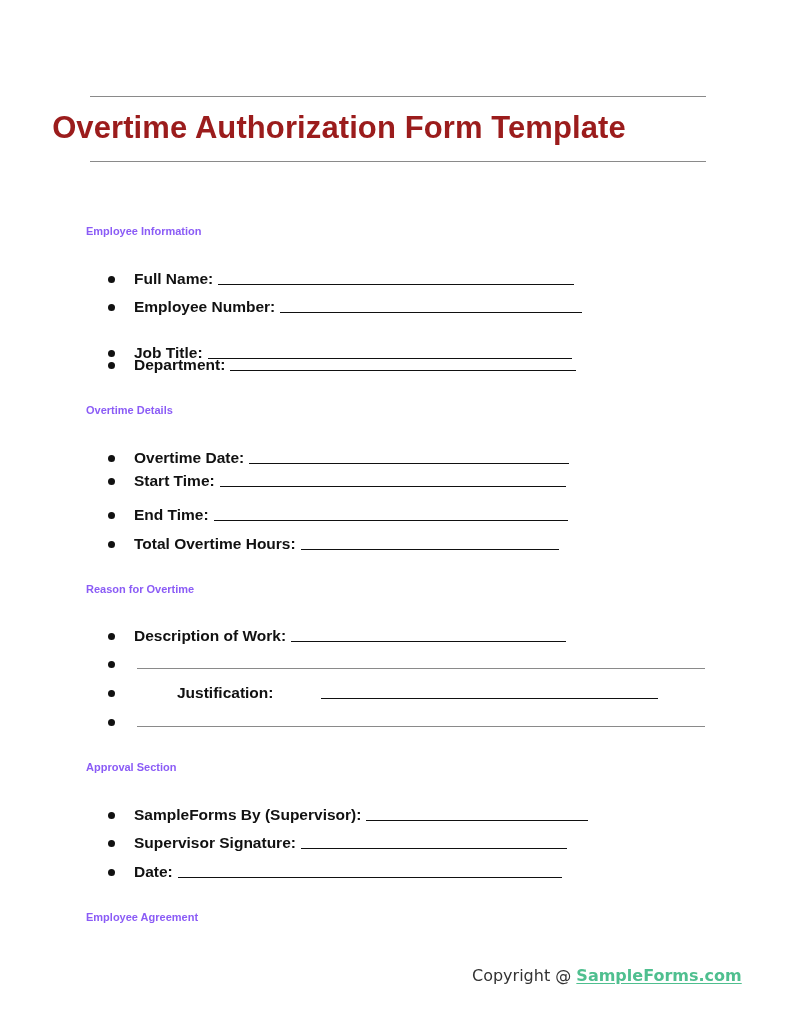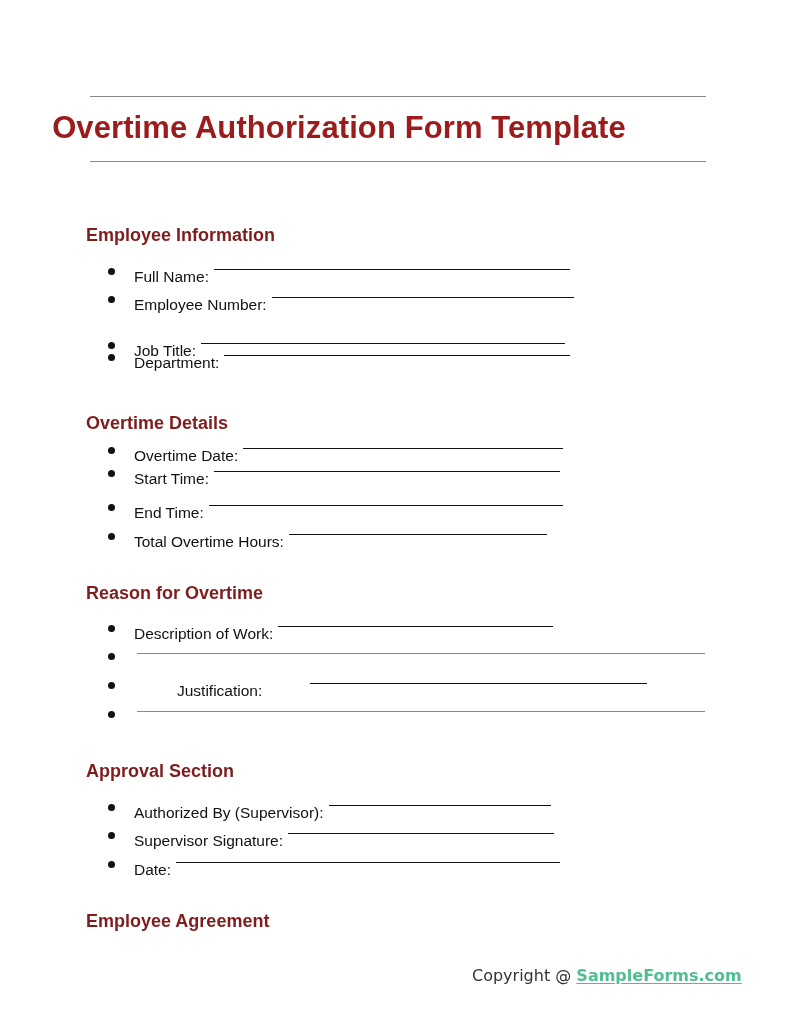--- a/index.html
+++ b/index.html
@@ -1,23 +1,23 @@
 <!DOCTYPE html>
 <html><head>
 <meta charset="utf-8">
 <style>
   html, body { margin: 0; padding: 0; background: #ffffff; }
   body { width: 801px; height: 1035px; position: relative; overflow: hidden;
          font-family: "Liberation Sans", sans-serif; color: #111; }
   .rule { position: absolute; left: 90px; width: 616px; height: 1px; background: #8a8a8a; }
   .title { position: absolute; top: 110px; left: 0; width: 678px; text-align: center;
            font-size: 31px; font-weight: bold; color: #9b1c1c; letter-spacing: 0.1px; }
-  .section-heading { position: absolute; left: 86px; font-size: 18px; font-weight: bold; color: #7f1d1d; }
-  .item { position: absolute; left: 108px; height: 20px; display: flex; align-items: flex-start;
-          font-size: 15.5px; font-weight: normal; color: #111; }
+  .section-heading { position: absolute; left: 86px; font-size: 11px; font-weight: bold; color: #8b5cf6; }
+  .item { position: absolute; left: 108px; height: 20px; display: flex; align-items: flex-end;
+          font-size: 15.5px; font-weight: bold; color: #111; }
   .bullet { width: 7px; height: 7px; border-radius: 50%; background: #111; margin-right: 19px;
             margin-bottom: 5px; flex: none; }
   .label { white-space: nowrap; }
   .blank { display: inline-block; border-bottom: 1.6px solid #111; height: 1px; margin-left: 5px; margin-bottom: 3px; }
   .line-only { display: inline-block; border-bottom: 1px solid #8a8a8a; margin-left: 3px; margin-bottom: 4px; }
   .footer { position: absolute; top: 966px; left: 472px; font-size: 16px; color: #333;
             font-family: "DejaVu Sans", sans-serif; }
   .footer .brand { color: #4fbf8f; font-weight: bold; text-decoration: underline; text-underline-offset: 2px; }
 </style>
 </head>
@@ -42,21 +42,21 @@
   <span class="bullet"></span>
   <span class="label">Job Title:</span>
   <span class="blank" style="width:364px;"></span>
 </div>
 <div class="item" style="top:354px;">
   <span class="bullet"></span>
   <span class="label">Department:</span>
   <span class="blank" style="width:346px;"></span>
 </div>
 
-<div class="section-heading" style="top:413px;">Overtime Details</div>
+<div class="section-heading" style="top:404px;">Overtime Details</div>
 <div class="item" style="top:447px;">
   <span class="bullet"></span>
   <span class="label">Overtime Date:</span>
   <span class="blank" style="width:320px;"></span>
 </div>
 <div class="item" style="top:470px;">
   <span class="bullet"></span>
   <span class="label">Start Time:</span>
   <span class="blank" style="width:346px;"></span>
 </div>
@@ -87,21 +87,21 @@
   <span class="blank" style="width:337px;"></span>
 </div>
 <div class="item" style="top:711px;">
   <span class="bullet"></span>
   <span class="line-only" style="width:568px;"></span>
 </div>
 
 <div class="section-heading" style="top:761px;">Approval Section</div>
 <div class="item" style="top:804px;">
   <span class="bullet"></span>
-  <span class="label">Authorized By (Supervisor):</span>
+  <span class="label">SampleForms By (Supervisor):</span>
   <span class="blank" style="width:222px;"></span>
 </div>
 <div class="item" style="top:832px;">
   <span class="bullet"></span>
   <span class="label">Supervisor Signature:</span>
   <span class="blank" style="width:266px;"></span>
 </div>
 <div class="item" style="top:861px;">
   <span class="bullet"></span>
   <span class="label">Date:</span>

